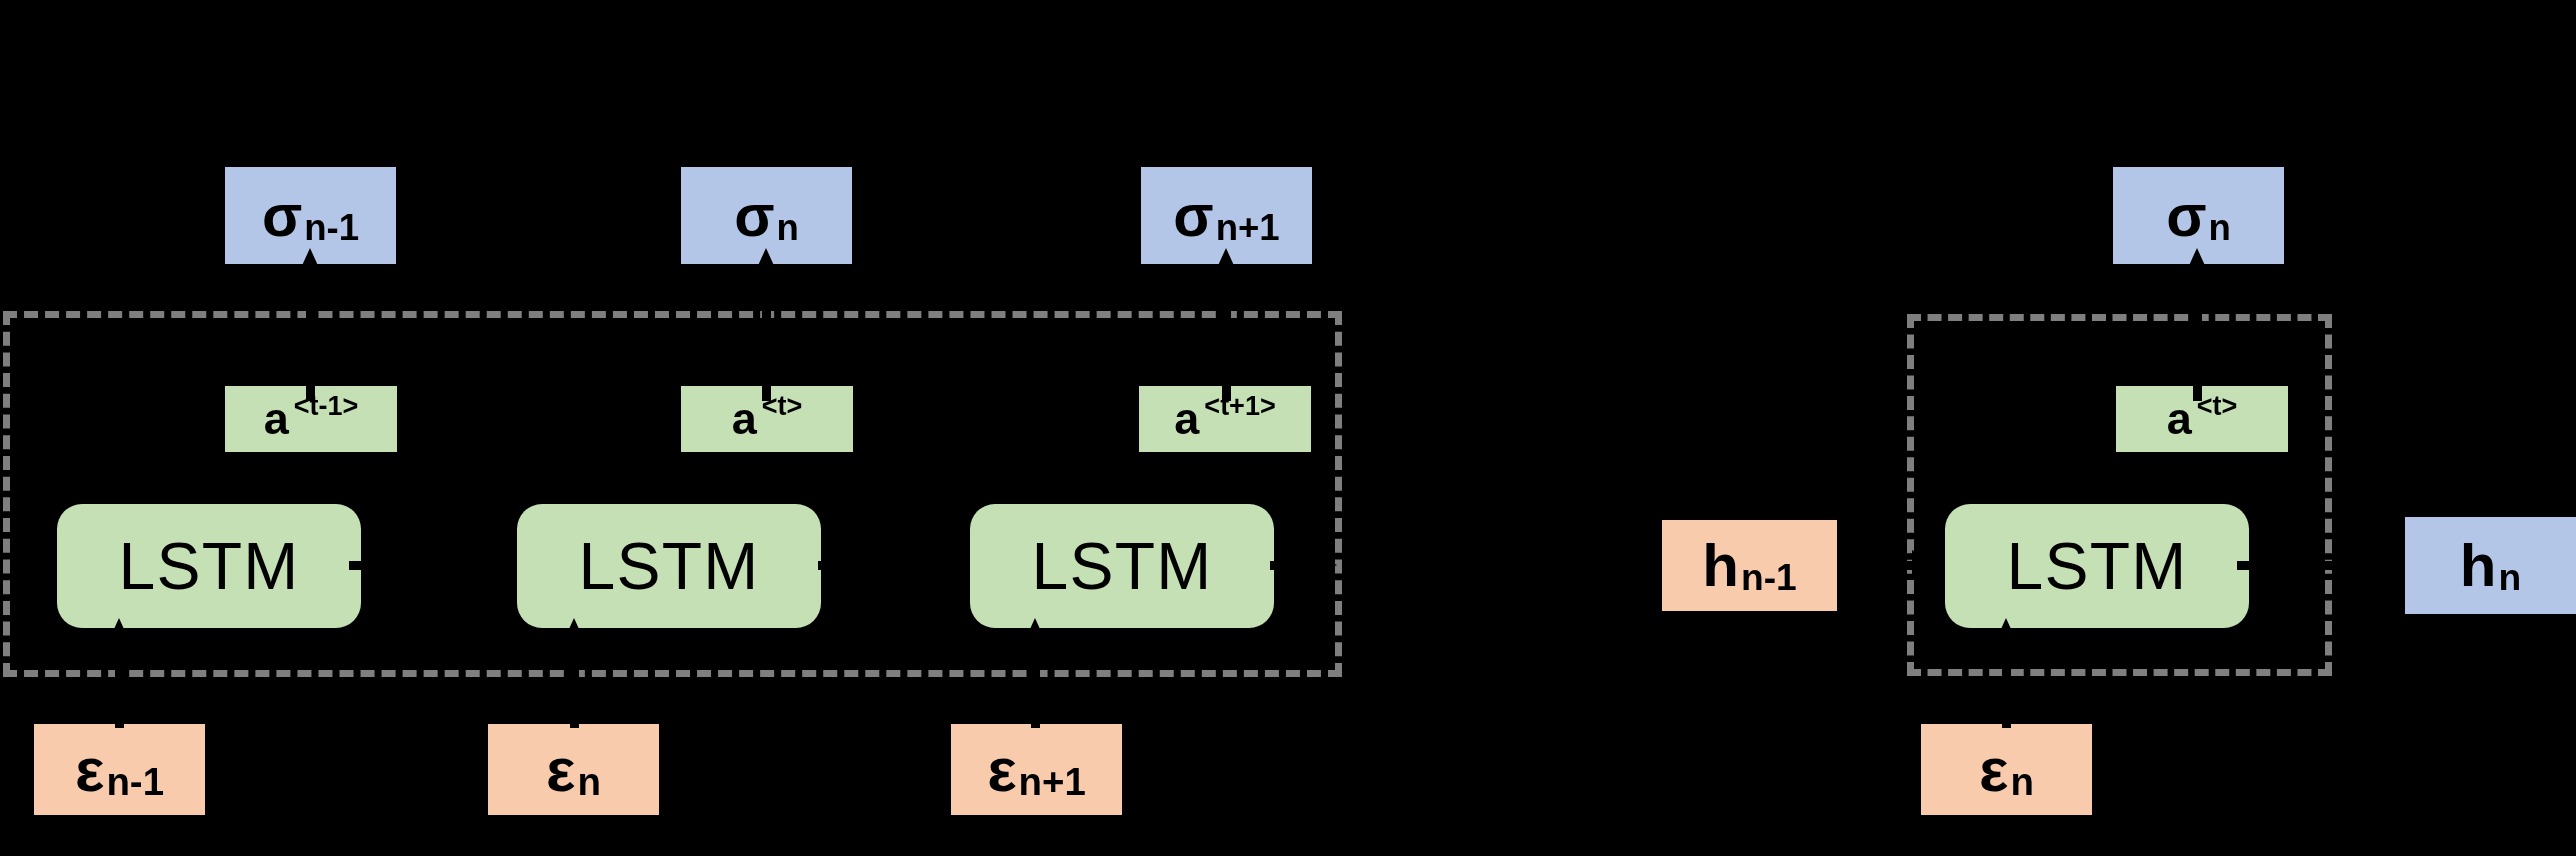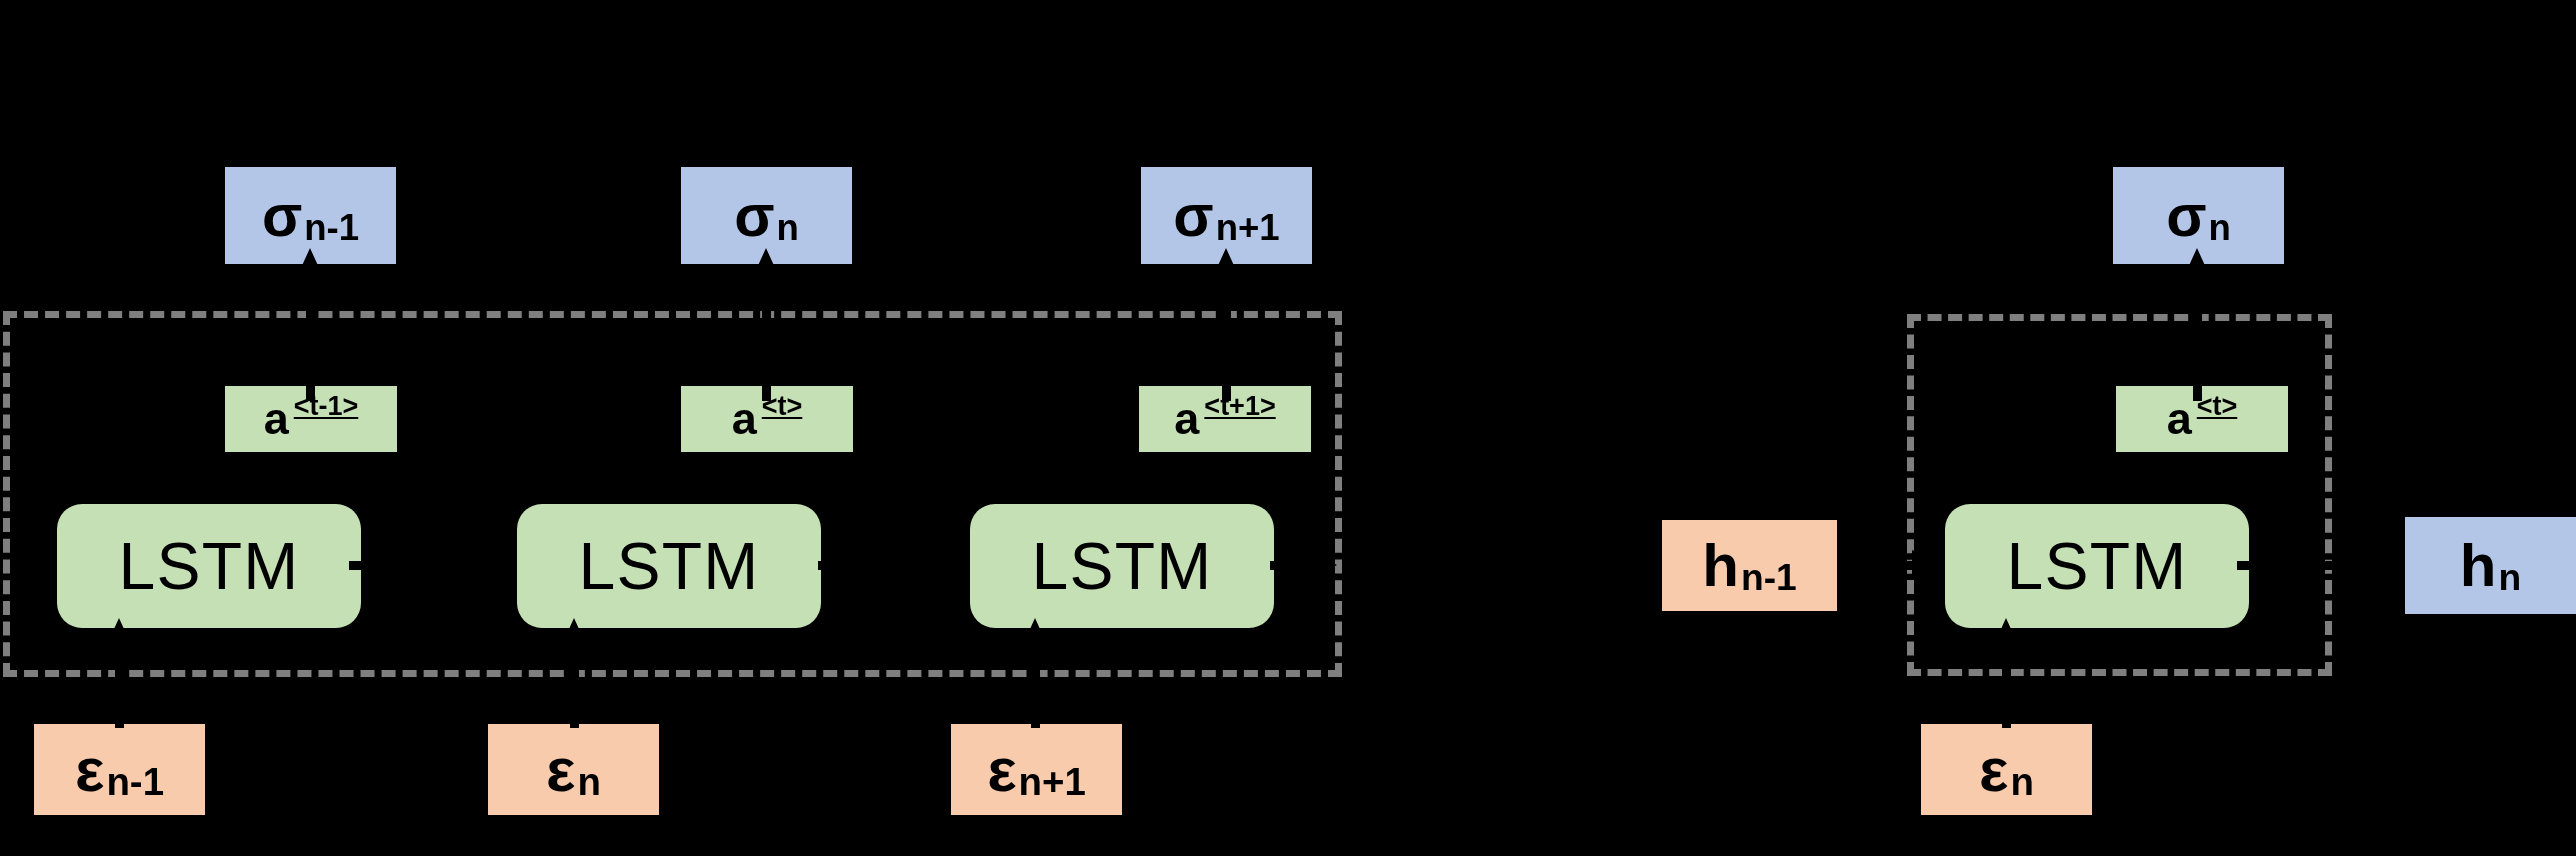--- a/index.html
+++ b/index.html
@@ -35,21 +35,21 @@
 
   .sigma-box{width:171px;height:97px;font-size:59px;}
   .a-box{width:172px;height:66px;font-size:45px;}
   .eps-box{width:171px;height:91px;font-size:62px;}
   .h-box{width:175px;height:91px;font-size:60px;}
   .lstm-box{
     width:304px;height:124px;border-radius:25px;
     font-size:66px;font-weight:normal;letter-spacing:1.3px;
   }
   .sub{font-size:0.62em;position:relative;top:0.33em;margin-left:2px;}
-  .sup{font-size:0.60em;position:relative;top:-0.45em;margin-left:5px;text-decoration:underline;}
+  .sup{font-size:0.60em;position:relative;top:-0.45em;margin-left:5px;}
 
   
   #sigma-1{left:225px;top:167px;}
   #sigma-2{left:681px;top:167px;}
   #sigma-3{left:1141px;top:167px;}
   #sigma-4{left:2113px;top:167px;}
   
   #a-1{left:225px;top:386px;}
   #a-2{left:681px;top:386px;}
   #a-3{left:1139px;top:386px;}

